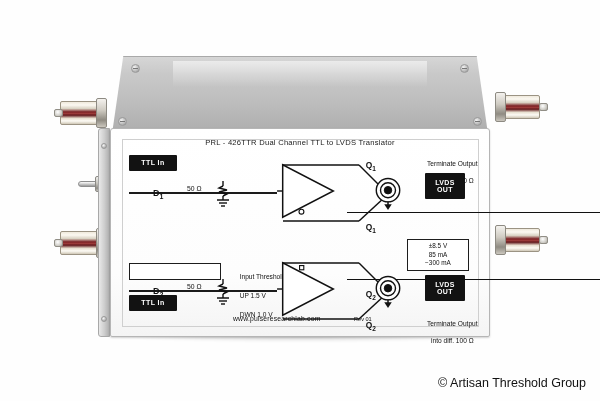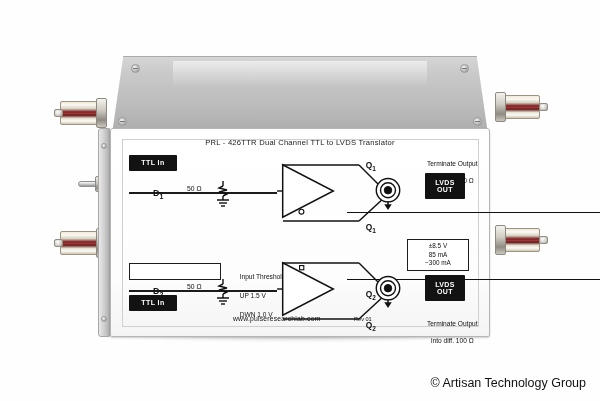--- a/index.html
+++ b/index.html
@@ -527,15 +527,15 @@
         <span>Terminate Output</span><br>
         <span>into diff. 100 Ω</span>
       </div>
 
       <div class="print url">www.pulseresearchlab.com</div>
       <div class="print rev">Rev 01</div>
 
     </div>
   </div>
 
-  <div class="copyright">© Artisan Technology Group</div>
+  <div class="copyright">© Artisan Threshold Group</div>
 
 </div>
 
 </body></html>

